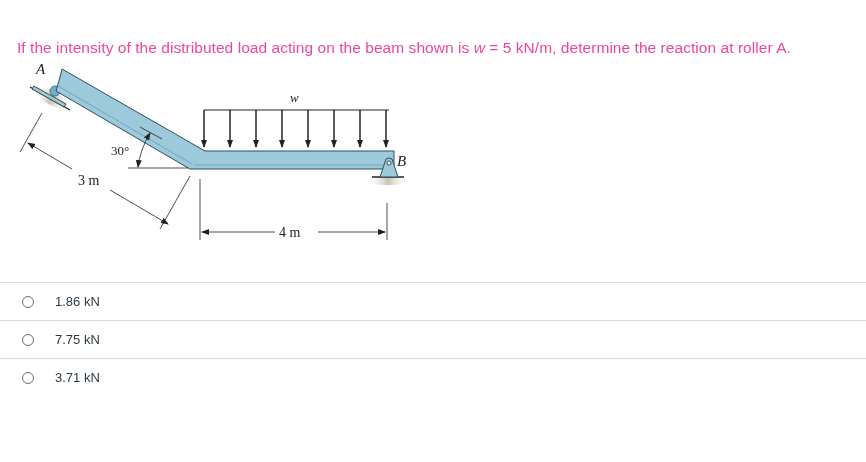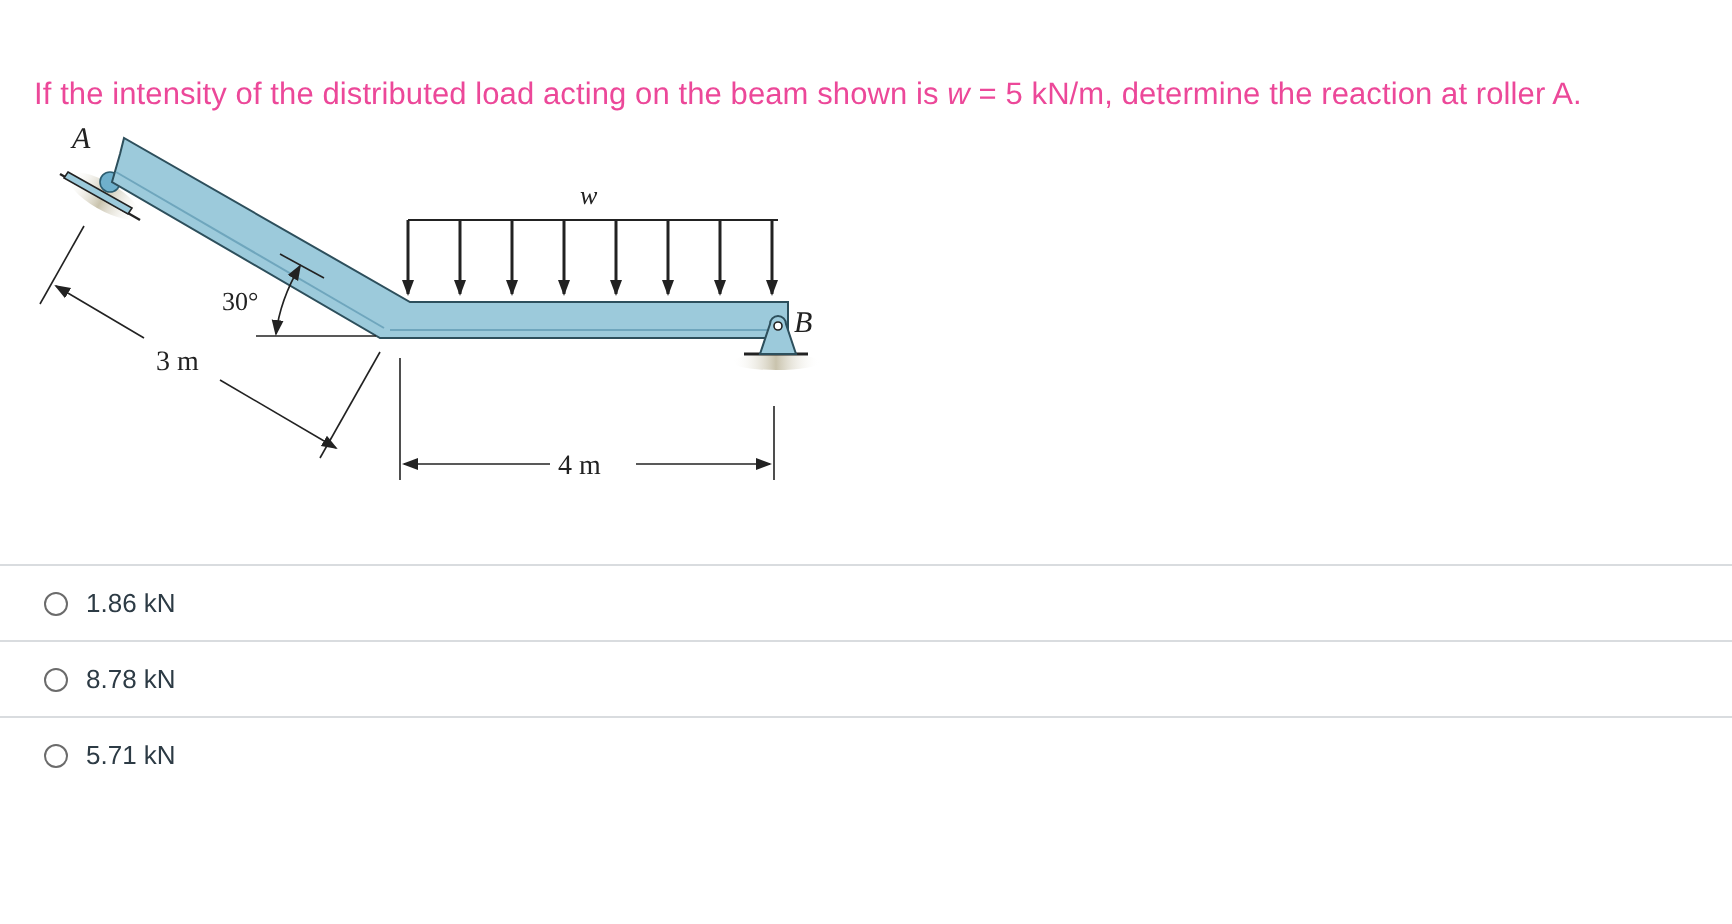--- a/index.html
+++ b/index.html
@@ -2,21 +2,21 @@
 <html><head>
 <meta charset="utf-8">
 <style>
   html, body { margin:0; padding:0; background:#ffffff; }
   body { width:866px; height:462px; position:relative; overflow:hidden;
          font-family:"Liberation Sans", "DejaVu Sans", sans-serif; color:#2d3b45; }
   .question { position:absolute; left:17px; top:22px; font-size:15.5px; color:#ec4899; white-space:nowrap; letter-spacing:0.05px;margin-top:17px; }
   .question .var { font-style:italic; }
   .figure { position:absolute; left:0; top:55px; width:420px; height:195px; }
   .answers { position:absolute; left:0; top:282px; width:866px; }
-  .answer { position:relative; height:37px; border-top:1px solid #d9dcdf; display:flex; align-items:center; cursor:pointer; }
+  .answer { position:relative; height:37px; border-top:1px solid #d9dcdf; display:flex; align-items:center; cursor:pointer;gap:12px; }
   .radio { width:12px; height:12px; border:1px solid #6b6b6b; border-radius:50%; margin-left:22px; margin-right:9px; box-sizing:border-box; background:#fff; }
   .answer-label { font-size:13px; color:#2d3b45; }
 </style>
 </head>
 <body>
 
 <div class="question">
   <span>If the intensity of the distributed load acting on the beam shown is </span><span class="var">w</span><span> = 5 kN/m, determine the reaction at roller A.</span>
 </div>
 
@@ -97,19 +97,19 @@
   </svg>
 </div>
 
 <div class="answers">
   <div class="answer">
     <span class="radio"></span>
     <span class="answer-label">1.86 kN</span>
   </div>
   <div class="answer">
     <span class="radio"></span>
-    <span class="answer-label">8.78 kN</span>
+    <span class="answer-label">7.75 kN</span>
   </div>
   <div class="answer">
     <span class="radio"></span>
-    <span class="answer-label">5.71 kN</span>
+    <span class="answer-label">3.71 kN</span>
   </div>
 </div>
 
 </body></html>

